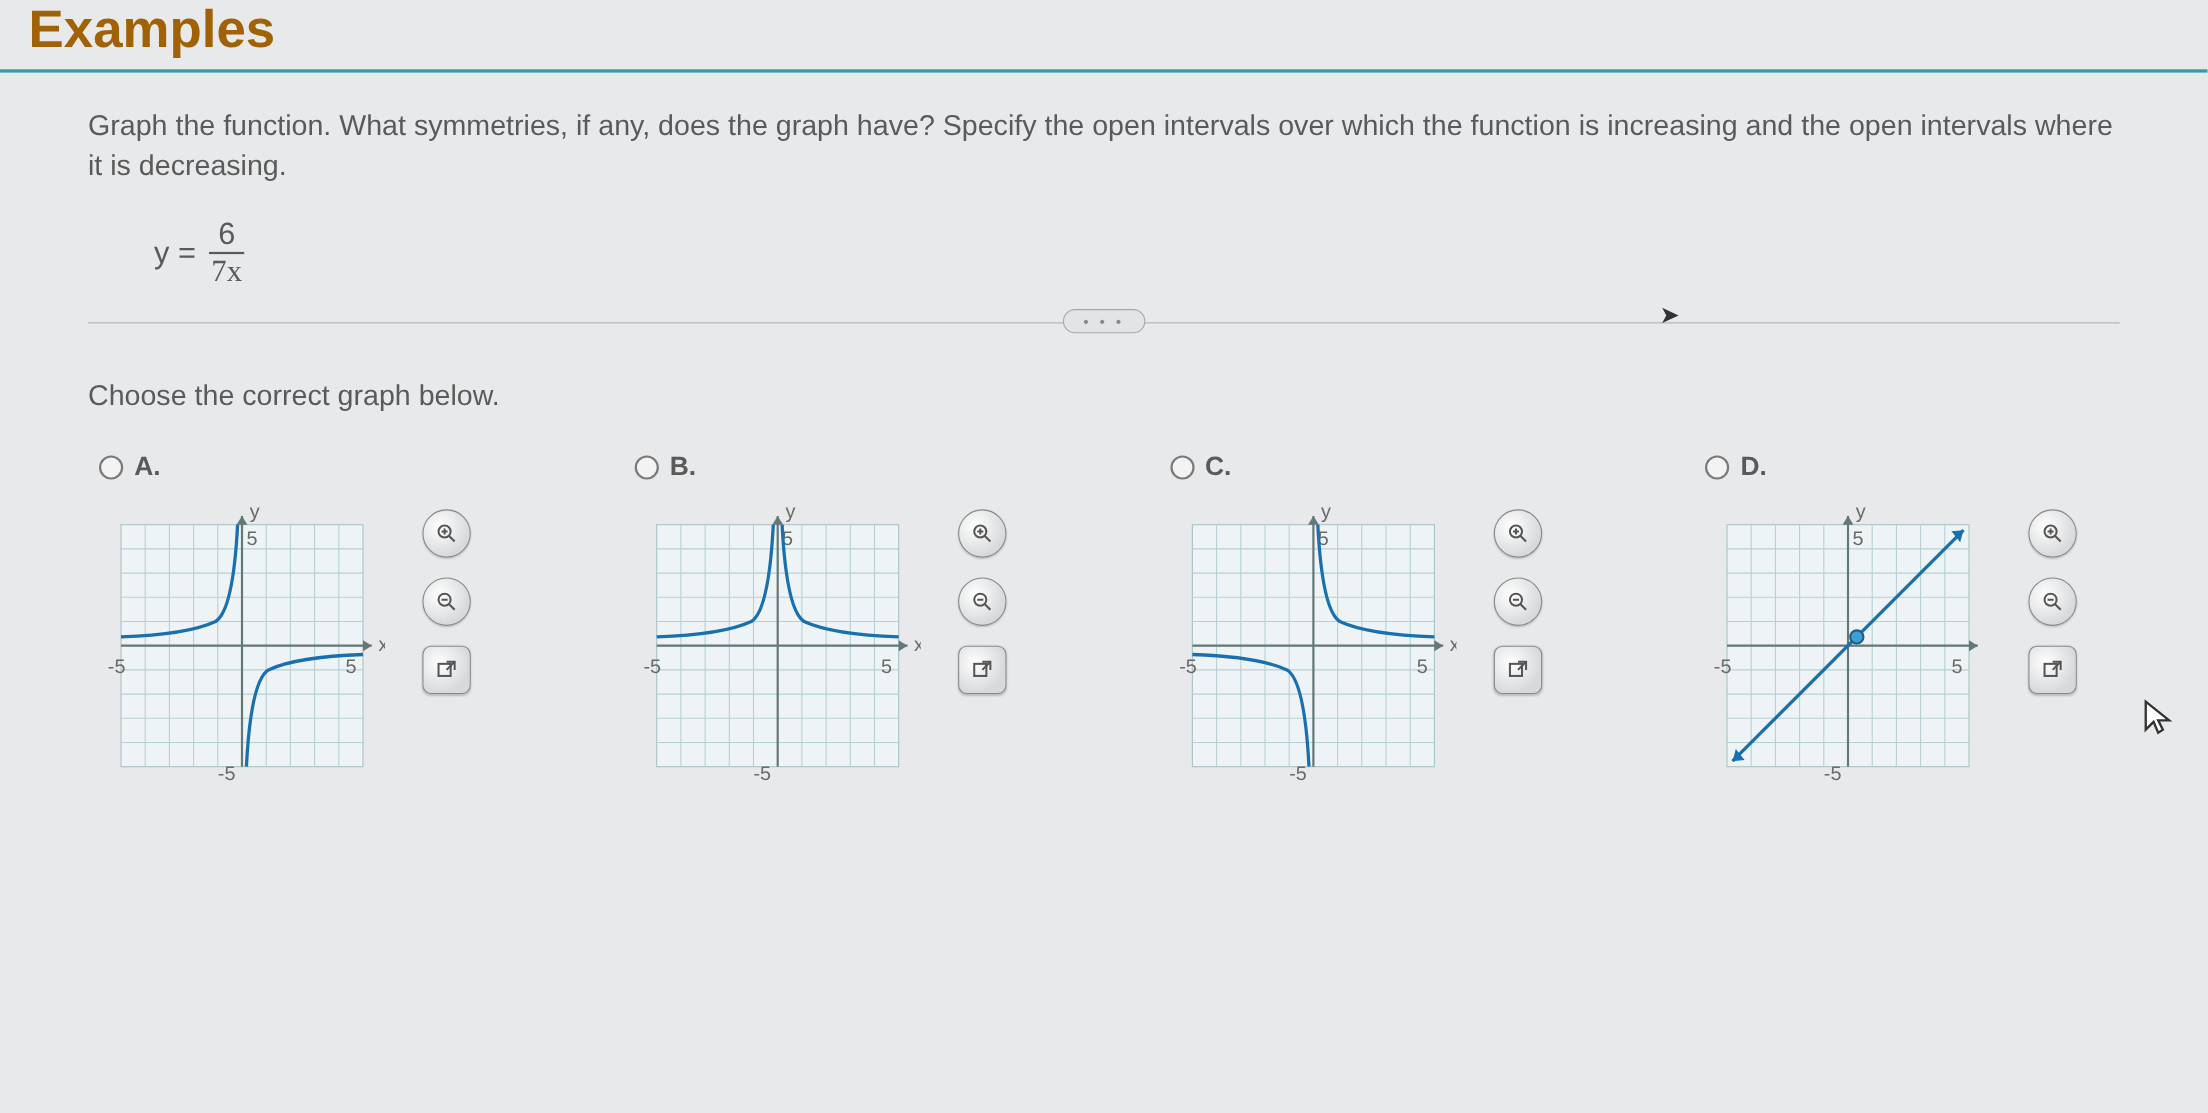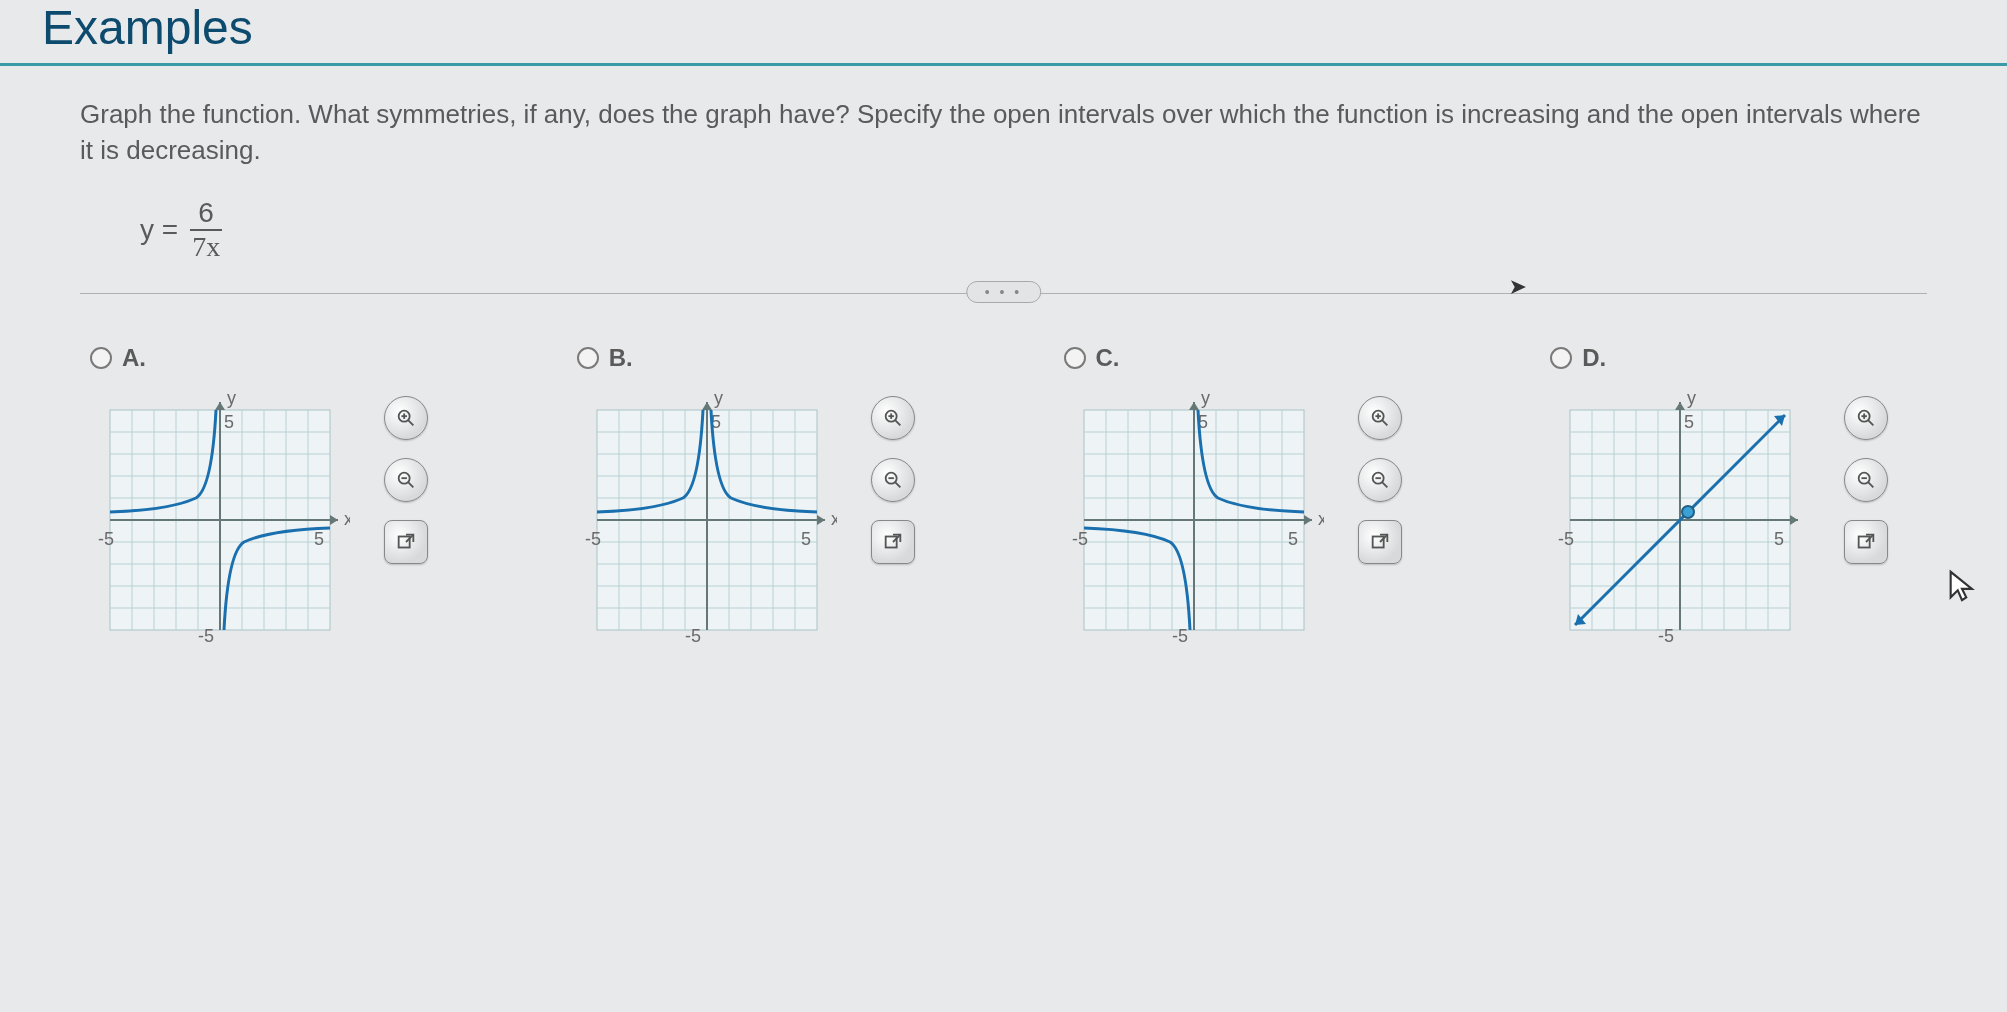--- a/index.html
+++ b/index.html
@@ -3,24 +3,24 @@
   <meta charset="utf-8">
   <style>
     * { box-sizing: border-box; margin: 0; padding: 0; }
     body {
       font-family: Arial, Helvetica, sans-serif;
       background: #e8e9eb;
       color: #5a5a5a;
       padding: 0;
     }
     .page-title {
-      color: #0c4a6e;
+      color: #a16207;
       font-size: 48px;
-      font-weight: 400;
-      padding: 0 30px 8px 42px;
+      font-weight: 700;
+      padding: 0 30px 8px 26px;
       border-bottom: 3px solid #3a9aa8;
       margin-bottom: 30px;
     }
     .content {
       padding: 0 80px;
     }
     .question-text {
       font-size: 26px;
       line-height: 1.4;
       margin-bottom: 28px;
@@ -153,20 +153,21 @@
       <span class="num">6</span>
       <span class="den">7x</span>
     </span>
   </div>
 
   <div class="divider-row">
     <div class="ellipsis-pill">• • •</div>
     <div class="cursor-arrow">➤</div>
   </div>
 
+  <div class="prompt">Choose the correct graph below.</div>
 
   <div class="options">
 
     <div class="option">
       <div class="opt-head">
         <div class="radio"></div>
         <div class="opt-label">A.</div>
       </div>
       <div class="graph-row">
         <div class="graph-box">

